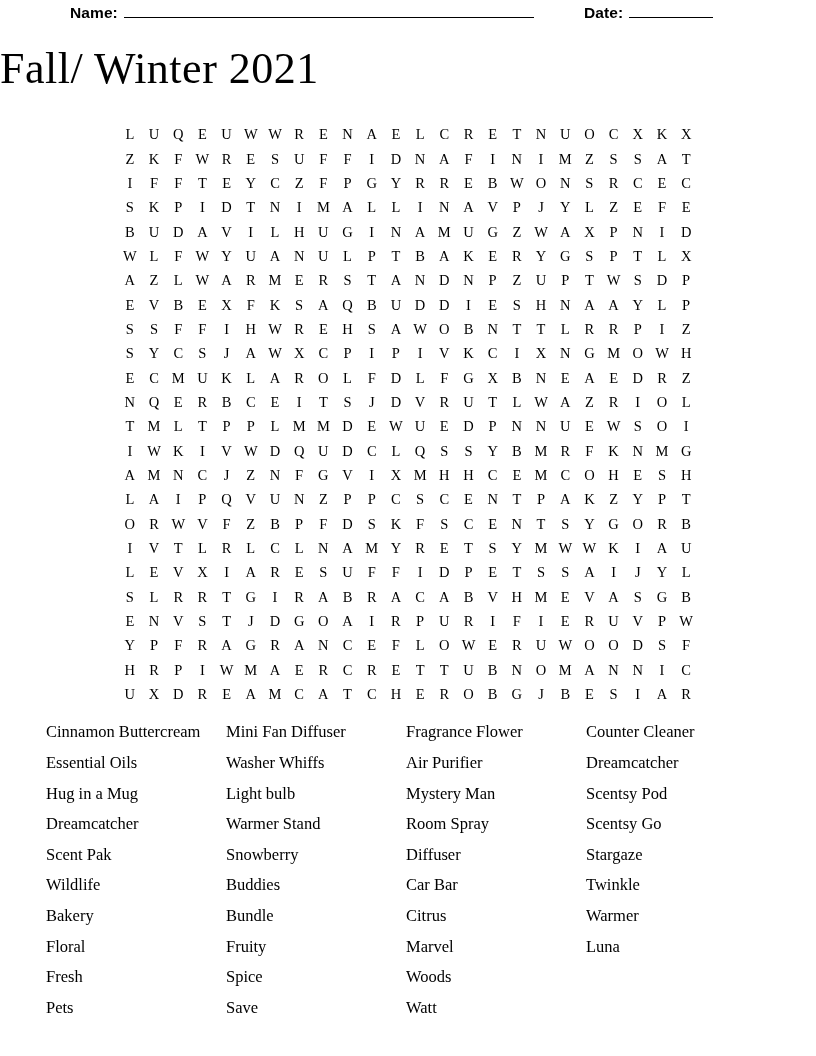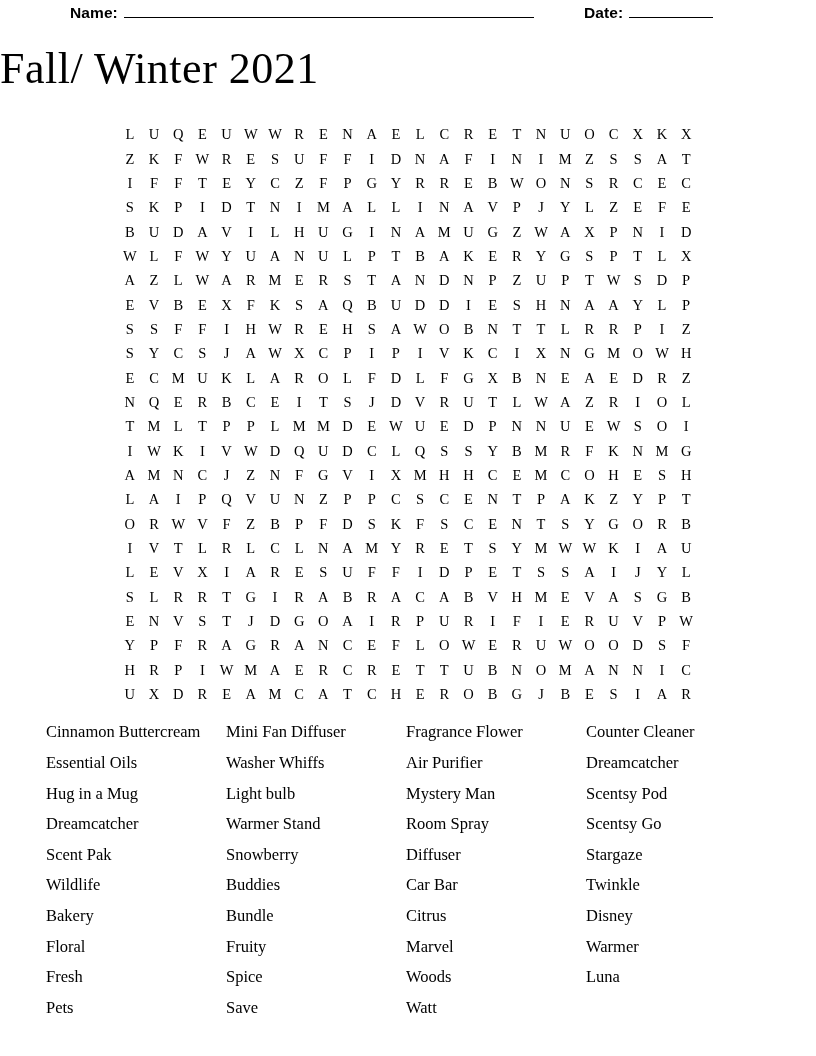--- a/index.html
+++ b/index.html
@@ -768,17 +768,16 @@
       <div class="word-item">Woods</div>
       <div class="word-item">Watt</div>
     </div>
     <div class="word-col">
       <div class="word-item">Counter Cleaner</div>
       <div class="word-item">Dreamcatcher</div>
       <div class="word-item">Scentsy Pod</div>
       <div class="word-item">Scentsy Go</div>
       <div class="word-item">Stargaze</div>
       <div class="word-item">Twinkle</div>
-      <div class="word-item">Disney</div>
       <div class="word-item">Warmer</div>
       <div class="word-item">Luna</div>
     </div>
   </div>
 
 </body></html>

